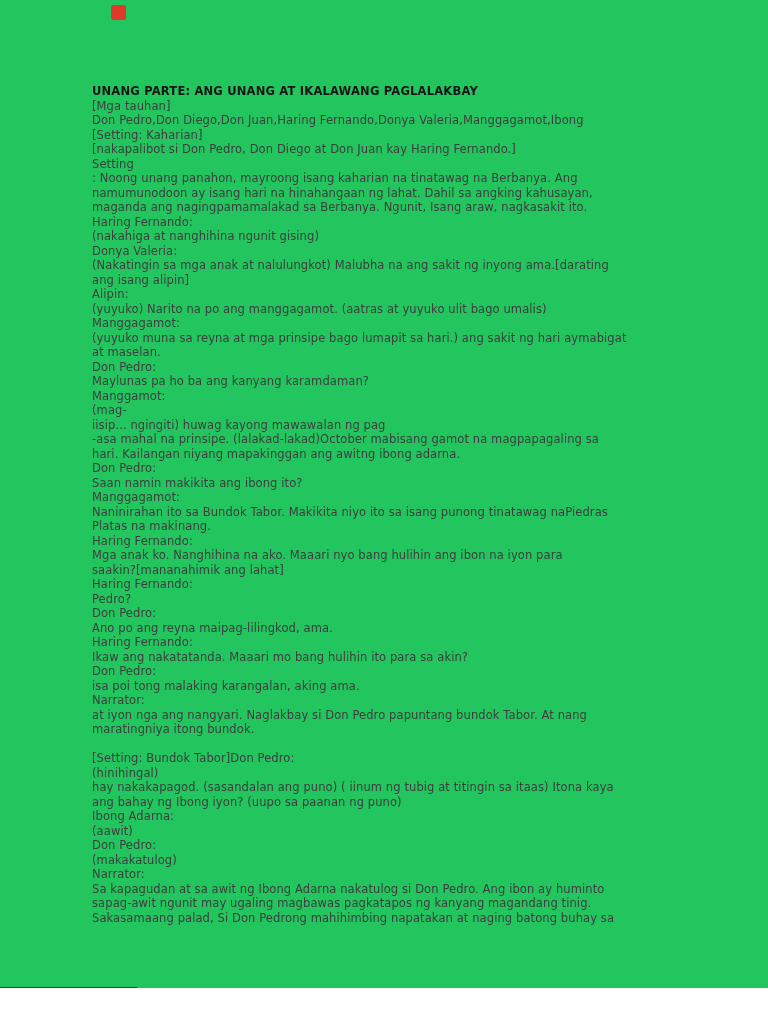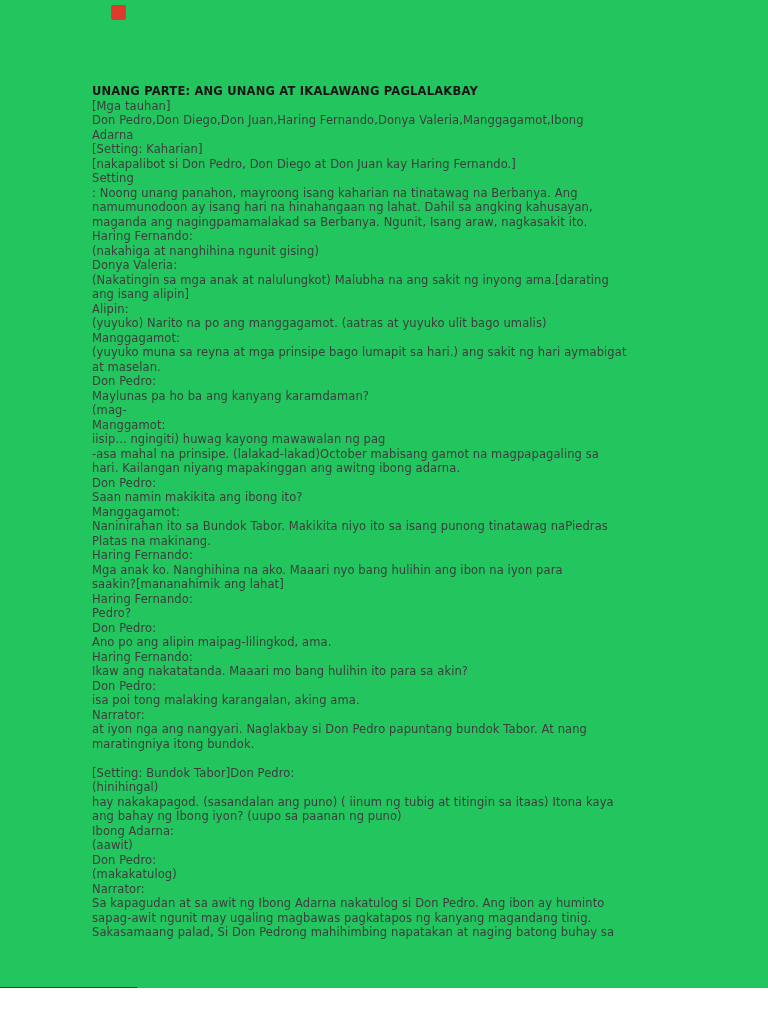--- a/index.html
+++ b/index.html
@@ -45,56 +45,55 @@
 
 <div class="page">
 
   <div class="marker-top" style="background: rgb(221, 58, 44);"></div>
 
   <div class="doc-text">
     <div class="heading">UNANG PARTE: ANG UNANG AT IKALAWANG PAGLALAKBAY</div>
     <div>
         <div class="line">[Mga tauhan]</div>
         <div class="line">Don Pedro,Don Diego,Don Juan,Haring Fernando,Donya Valeria,Manggagamot,Ibong</div>
-        <div class="line">Adarna</div>
         <div class="line">[Setting: Kaharian]</div>
         <div class="line">[nakapalibot si Don Pedro, Don Diego at Don Juan kay Haring Fernando.]</div>
         <div class="line">Setting</div>
         <div class="line">: Noong unang panahon, mayroong isang kaharian na tinatawag na Berbanya. Ang</div>
         <div class="line">namumunodoon ay isang hari na hinahangaan ng lahat. Dahil sa angking kahusayan,</div>
         <div class="line">maganda ang nagingpamamalakad sa Berbanya. Ngunit, Isang araw, nagkasakit ito.</div>
         <div class="line">Haring Fernando:</div>
         <div class="line">(nakahiga at nanghihina ngunit gising)</div>
         <div class="line">Donya Valeria:</div>
         <div class="line">(Nakatingin sa mga anak at nalulungkot) Malubha na ang sakit ng inyong ama.[darating</div>
         <div class="line">ang isang alipin]</div>
         <div class="line">Alipin:</div>
         <div class="line">(yuyuko) Narito na po ang manggagamot. (aatras at yuyuko ulit bago umalis)</div>
         <div class="line">Manggagamot:</div>
         <div class="line">(yuyuko muna sa reyna at mga prinsipe bago lumapit sa hari.) ang sakit ng hari aymabigat</div>
         <div class="line">at maselan.</div>
         <div class="line">Don Pedro:</div>
         <div class="line">Maylunas pa ho ba ang kanyang karamdaman?</div>
+        <div class="line">Manggamot:</div>
         <div class="line">(mag-</div>
-        <div class="line">Manggamot:</div>
         <div class="line">iisip... ngingiti) huwag kayong mawawalan ng pag</div>
         <div class="line">-asa mahal na prinsipe. (lalakad-lakad)October mabisang gamot na magpapagaling sa</div>
         <div class="line">hari. Kailangan niyang mapakinggan ang awitng ibong adarna.</div>
         <div class="line">Don Pedro:</div>
         <div class="line">Saan namin makikita ang ibong ito?</div>
         <div class="line">Manggagamot:</div>
         <div class="line">Naninirahan ito sa Bundok Tabor. Makikita niyo ito sa isang punong tinatawag naPiedras</div>
         <div class="line">Platas na makinang.</div>
         <div class="line">Haring Fernando:</div>
         <div class="line">Mga anak ko. Nanghihina na ako. Maaari nyo bang hulihin ang ibon na iyon para</div>
         <div class="line">saakin?[mananahimik ang lahat]</div>
         <div class="line">Haring Fernando:</div>
         <div class="line">Pedro?</div>
         <div class="line">Don Pedro:</div>
-        <div class="line">Ano po ang alipin maipag-lilingkod, ama.</div>
+        <div class="line">Ano po ang reyna maipag-lilingkod, ama.</div>
         <div class="line">Haring Fernando:</div>
         <div class="line">Ikaw ang nakatatanda. Maaari mo bang hulihin ito para sa akin?</div>
         <div class="line">Don Pedro:</div>
         <div class="line">isa poi tong malaking karangalan, aking ama.</div>
         <div class="line">Narrator:</div>
         <div class="line">at iyon nga ang nangyari. Naglakbay si Don Pedro papuntang bundok Tabor. At nang</div>
         <div class="line">maratingniya itong bundok.</div>
         <div class="line">&nbsp;</div>
         <div class="line">[Setting: Bundok Tabor]Don Pedro:</div>
         <div class="line">(hinihingal)</div>

